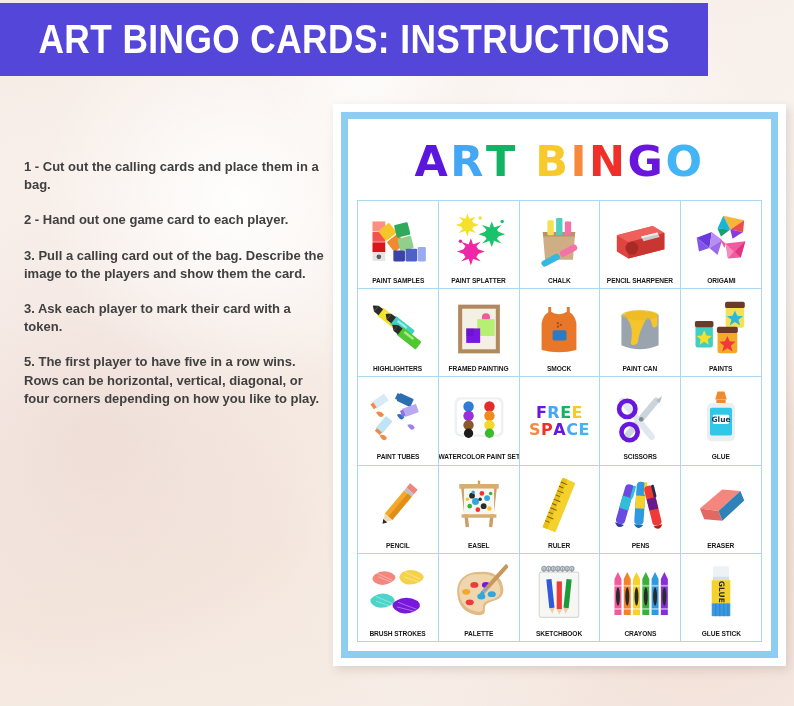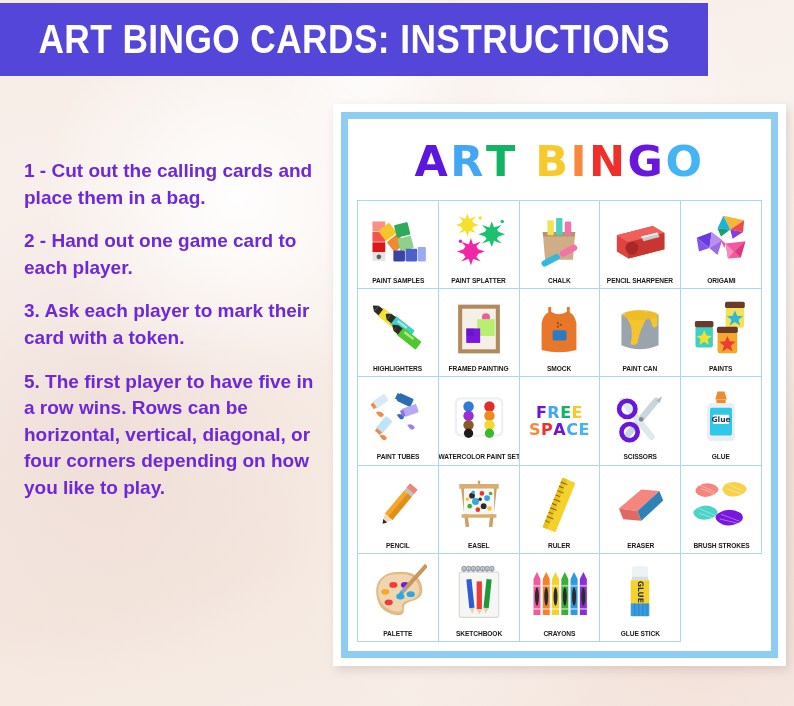--- a/index.html
+++ b/index.html
@@ -48,22 +48,22 @@
     white-space: nowrap;
   }
 
   
   #instructions {
     position: absolute;
     left: 24px; top: 158px;
     width: 300px;
   }
   .step {
-    color: #6d28d9;
-    font-size: 19px;
+    color: #404040;
+    font-size: 13px;
     font-weight: bold;
     line-height: 1.40;
     margin-bottom: 17px;
   }
   .step:last-child { margin-bottom: 0; }
 
   
   #card {
     position: absolute;
     left: 333px; top: 104px;
@@ -151,20 +151,21 @@
 
 <div id="bg"></div>
 
 <div id="title-band">
   <div id="title-text">ART BINGO CARDS: INSTRUCTIONS</div>
 </div>
 
 <div id="instructions">
   <div class="step">1 - Cut out the calling cards and place them in a bag.</div>
   <div class="step">2 - Hand out one game card to each player.</div>
+  <div class="step">3. Pull a calling card out of the bag. Describe the image to the players and show them the card.</div>
   <div class="step">3. Ask each player to mark their card with a token.</div>
   <div class="step">5. The first player to have five in a row wins. Rows can be horizontal, vertical, diagonal, or four corners depending on how you like to play.</div>
 </div>
 
 <div id="card">
   <div id="card-inner">
     <div id="card-title"><span style="color: rgb(91, 23, 221);">A</span><span style="color: rgb(67, 167, 245);">R</span><span style="color: rgb(18, 179, 100);">T</span><span style="color: rgb(255, 255, 255);">&nbsp;</span><span style="color: rgb(248, 201, 43);">B</span><span style="color: rgb(247, 136, 60);">I</span><span style="color: rgb(239, 47, 42);">N</span><span style="color: rgb(106, 23, 221);">G</span><span style="color: rgb(67, 180, 245);">O</span></div>
     <div id="grid">
         <div class="cell">
           <div class="art">
@@ -479,20 +480,45 @@
                  M38 60 h12 M38 68 h8 M38 76 h12 M38 84 h8"></path>
       </g>
     </g>
   </svg>
           </div>
           <div class="label">RULER</div>
         </div>
         <div class="cell">
           <div class="art">
             <svg viewBox="0 0 100 100" width="58" height="58">
+    <g transform="rotate(16 26 50)">
+      <rect x="16" y="14" width="16" height="70" rx="7" fill="#6a4ae0"></rect>
+      <rect x="16" y="36" width="16" height="22" fill="#2fc0d8"></rect>
+      <path d="M16 84 q8 12 16 0Z" fill="#2f3aa0"></path>
+      <rect x="29" y="14" width="5" height="22" rx="2" fill="#2fc0d8"></rect>
+    </g>
+    <g transform="rotate(4 50 50)">
+      <rect x="42" y="10" width="16" height="74" rx="7" fill="#2f9ae0"></rect>
+      <rect x="42" y="34" width="16" height="22" fill="#f5d22b"></rect>
+      <path d="M42 84 q8 12 16 0Z" fill="#1c6aa8"></path>
+      <rect x="55" y="10" width="5" height="22" rx="2" fill="#f5d22b"></rect>
+    </g>
+    <g transform="rotate(-14 72 50)">
+      <rect x="64" y="16" width="16" height="70" rx="7" fill="#ef3a3a"></rect>
+      <rect x="64" y="38" width="16" height="20" fill="#6a1a8a"></rect>
+      <path d="M64 86 q8 12 16 0Z" fill="#b02020"></path>
+      <rect x="77" y="16" width="5" height="22" rx="2" fill="#2a2a4a"></rect>
+    </g>
+  </svg>
+          </div>
+          <div class="label">PENS</div>
+        </div>
+        <div class="cell">
+          <div class="art">
+            <svg viewBox="0 0 100 100" width="58" height="58">
     <g transform="rotate(-22 50 50)">
       <path d="M14 42 L62 26 L90 40 L42 58 Z" fill="#f4867d"></path>
       <path d="M14 42 L42 58 L42 76 L14 62 Z" fill="#e06a62"></path>
       <path d="M42 58 L90 40 L90 58 L42 76 Z" fill="#2f82b8"></path>
       <path d="M62 26 L90 40 L62 50 L42 42 Z" fill="#f4867d" opacity="0"></path>
     </g>
   </svg>
           </div>
           <div class="label">ERASER</div>
         </div>

